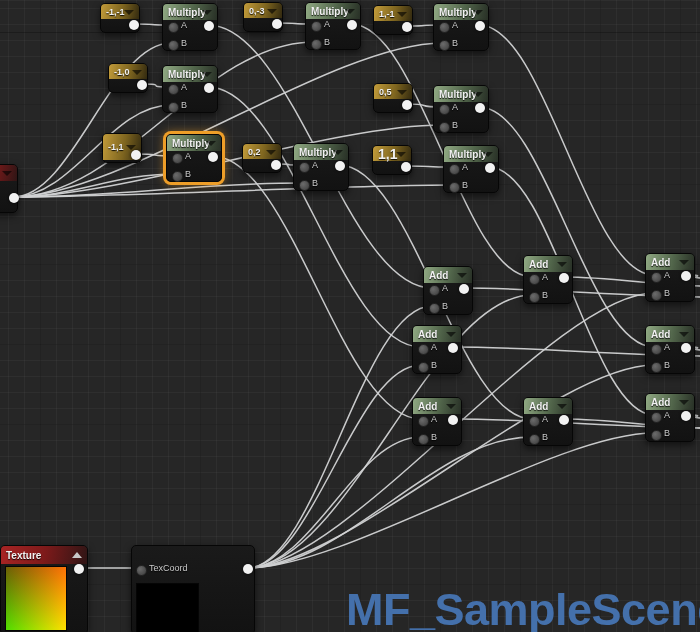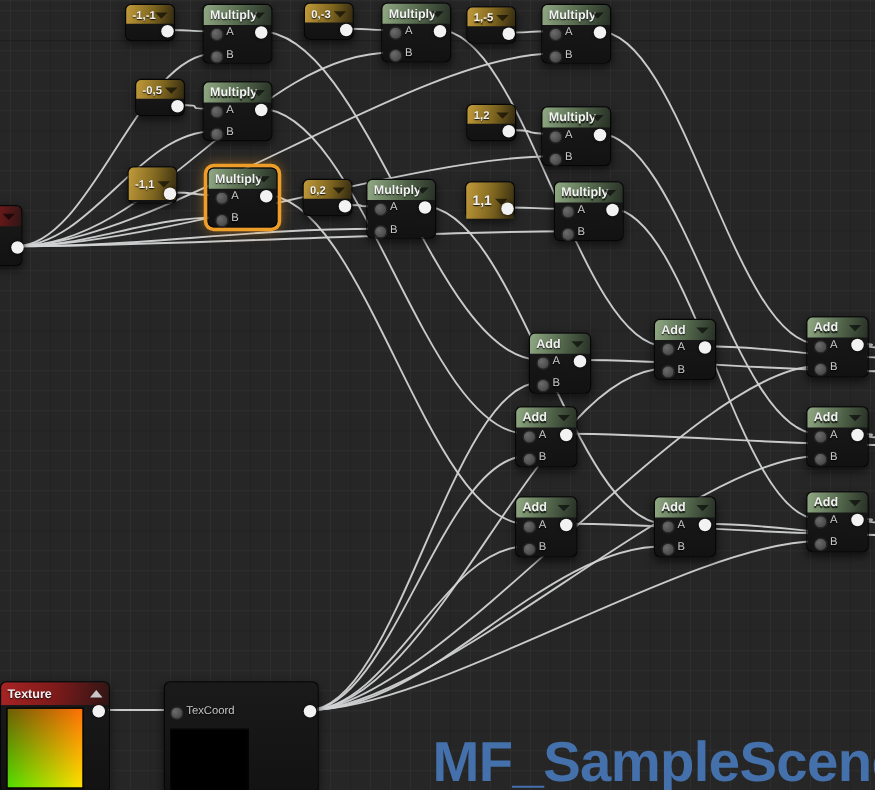--- a/index.html
+++ b/index.html
@@ -114,55 +114,55 @@
     </div>
     <div class="node" style="left: 243px; top: 2px; width: 40px; height: 30px;">
       <div class="node-header head-gold" style="height: 15px; font-size: 9px;">
         <span>0,-3</span>
         <span class="tri-down"></span>
       </div>
       <div class="pin out" style="left: 28px; top: 16px;"></div>
     </div>
     <div class="node" style="left: 373px; top: 5px; width: 40px; height: 30px;">
       <div class="node-header head-gold" style="height: 15px; font-size: 9px;">
-        <span>1,-5</span>
+        <span>1,-1</span>
         <span class="tri-down"></span>
       </div>
       <div class="pin out" style="left: 28px; top: 16px;"></div>
     </div>
     <div class="node" style="left: 108px; top: 63px; width: 40px; height: 30px;">
       <div class="node-header head-gold" style="height: 15px; font-size: 9px;">
-        <span>-0,5</span>
+        <span>-1,0</span>
         <span class="tri-down"></span>
       </div>
       <div class="pin out" style="left: 28px; top: 16px;"></div>
     </div>
     <div class="node" style="left: 373px; top: 83px; width: 40px; height: 30px;">
       <div class="node-header head-gold" style="height: 15px; font-size: 9px;">
-        <span>1,2</span>
+        <span>0,5</span>
         <span class="tri-down"></span>
       </div>
       <div class="pin out" style="left: 28px; top: 16px;"></div>
     </div>
     <div class="node" style="left: 102px; top: 133px; width: 40px; height: 30px;">
       <div class="node-header head-gold" style="height: 26px; font-size: 9px;">
         <span>-1,1</span>
         <span class="tri-down"></span>
       </div>
       <div class="pin out" style="left: 28px; top: 16px;"></div>
     </div>
     <div class="node" style="left: 242px; top: 143px; width: 40px; height: 30px;">
       <div class="node-header head-gold" style="height: 15px; font-size: 9px;">
         <span>0,2</span>
         <span class="tri-down"></span>
       </div>
       <div class="pin out" style="left: 28px; top: 16px;"></div>
     </div>
     <div class="node" style="left: 372px; top: 145px; width: 40px; height: 30px;">
-      <div class="node-header head-gold" style="height: 29px; font-size: 11px;">
+      <div class="node-header head-gold" style="height: 15px; font-size: 14px;">
         <span>1,1</span>
         <span class="tri-down"></span>
       </div>
       <div class="pin out" style="left: 28px; top: 16px;"></div>
     </div>
     <div class="node" style="left: 162px; top: 3px; width: 56px; height: 48px;">
       <div class="node-header head-green" style="height: 16px; font-size: 10px;">
         <span>Multiply</span>
         <span class="tri-down"></span>
       </div>

